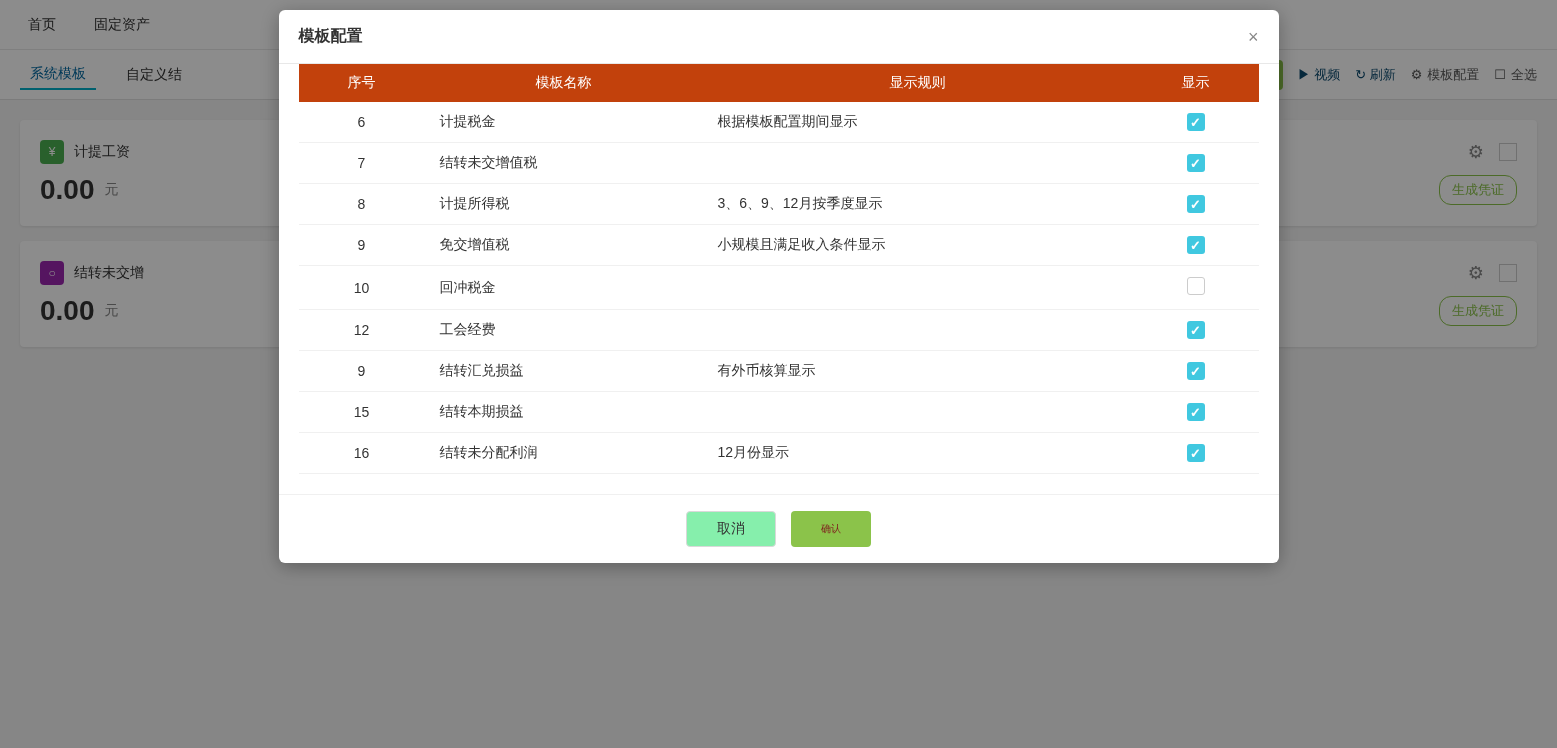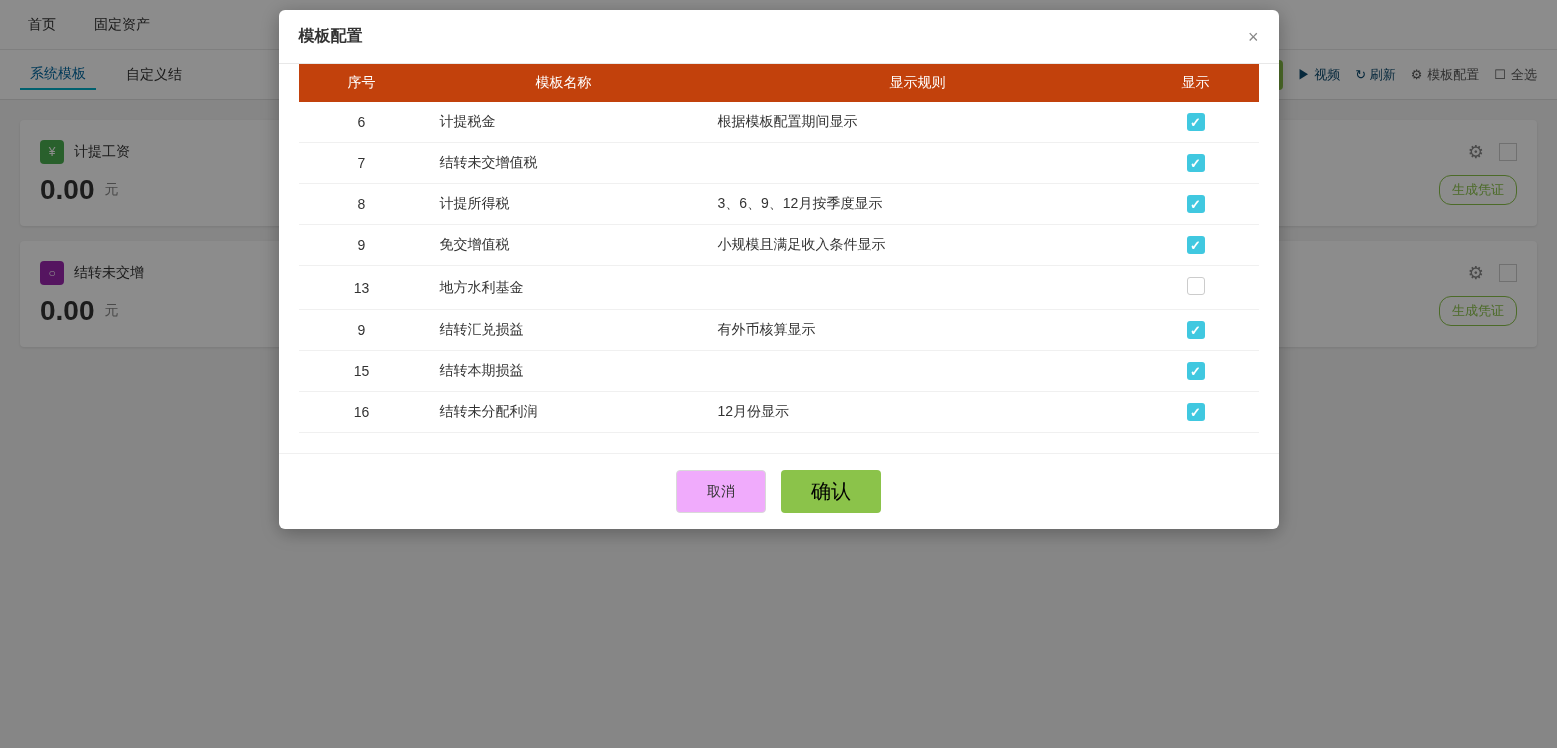--- a/index.html
+++ b/index.html
@@ -233,34 +233,34 @@
     
     .modal-footer {
       padding: 16px 20px;
       display: flex;
       justify-content: center;
       gap: 15px;
       border-top: 1px solid #f0f0f0;
     }
     .btn-cancel {
       padding: 8px 30px;
-      background: #f0abfc;
+      background: #86efac;
       border: 1px solid #d9d9d9;
       border-radius: 4px;
       font-size: 14px;
       color: #333;
       cursor: pointer;
     }
     .btn-confirm {
       padding: 8px 30px;
       background: #8bc34a;
       border: none;
       border-radius: 4px;
-      font-size: 20px;
-      color: #000000;
+      font-size: 10px;
+      color: #7f1d1d;
       cursor: pointer;
       text-align: center;
     }
 
     
     .modal-body::-webkit-scrollbar {
       width: 6px;
     }
     .modal-body::-webkit-scrollbar-thumb {
       background: #ccc;
@@ -375,24 +375,30 @@
               <td>3、6、9、12月按季度显示</td>
               <td style="text-align: center;"><span class="cb-checked"></span></td>
             </tr>
             <tr>
               <td>9</td>
               <td>免交增值税</td>
               <td>小规模且满足收入条件显示</td>
               <td style="text-align: center;"><span class="cb-checked"></span></td>
             </tr>
             <tr>
-              <td>13</td>
-              <td>地方水利基金</td>
+              <td>10</td>
+              <td>回冲税金</td>
               <td></td>
               <td style="text-align: center;"><span class="cb-unchecked"></span></td>
+            </tr>
+            <tr>
+              <td>12</td>
+              <td>工会经费</td>
+              <td></td>
+              <td style="text-align: center;"><span class="cb-checked"></span></td>
             </tr>
             <tr>
               <td>9</td>
               <td>结转汇兑损益</td>
               <td>有外币核算显示</td>
               <td style="text-align: center;"><span class="cb-checked"></span></td>
             </tr>
             <tr>
               <td>15</td>
               <td>结转本期损益</td>

